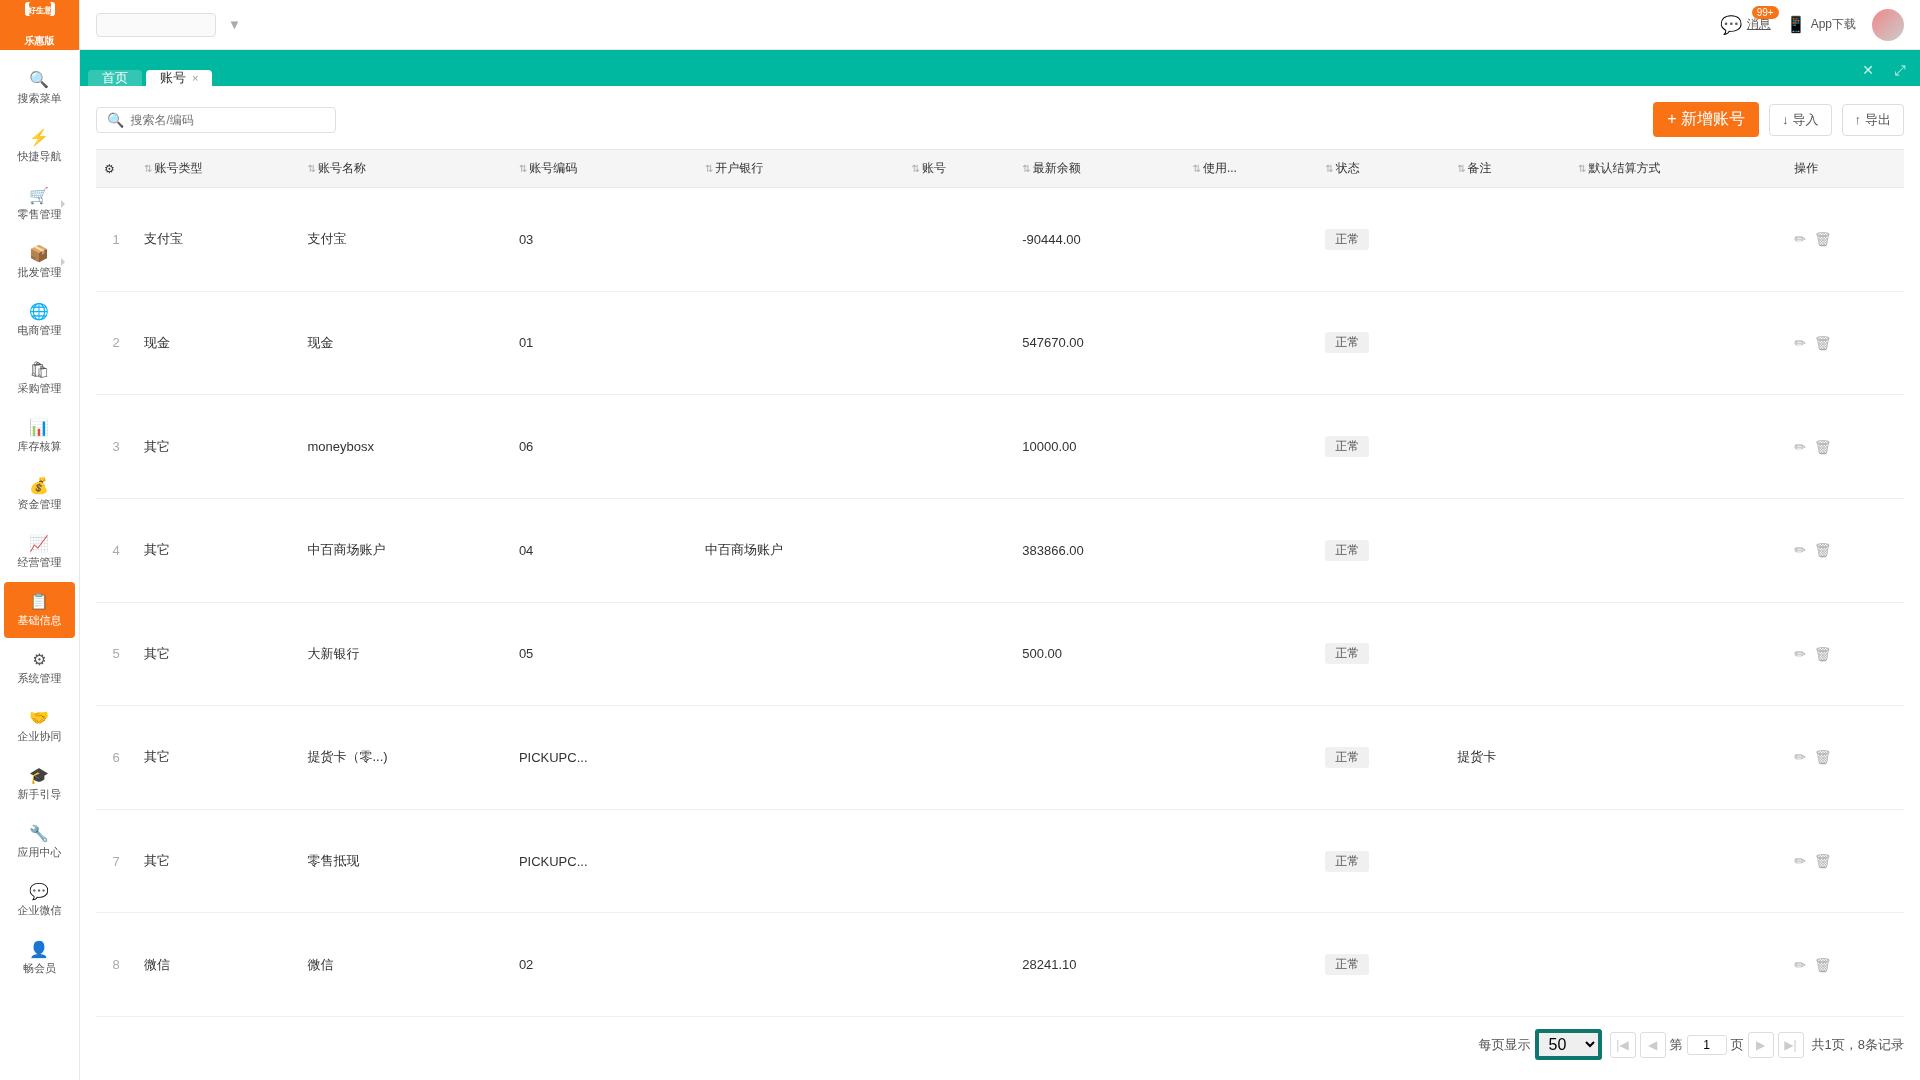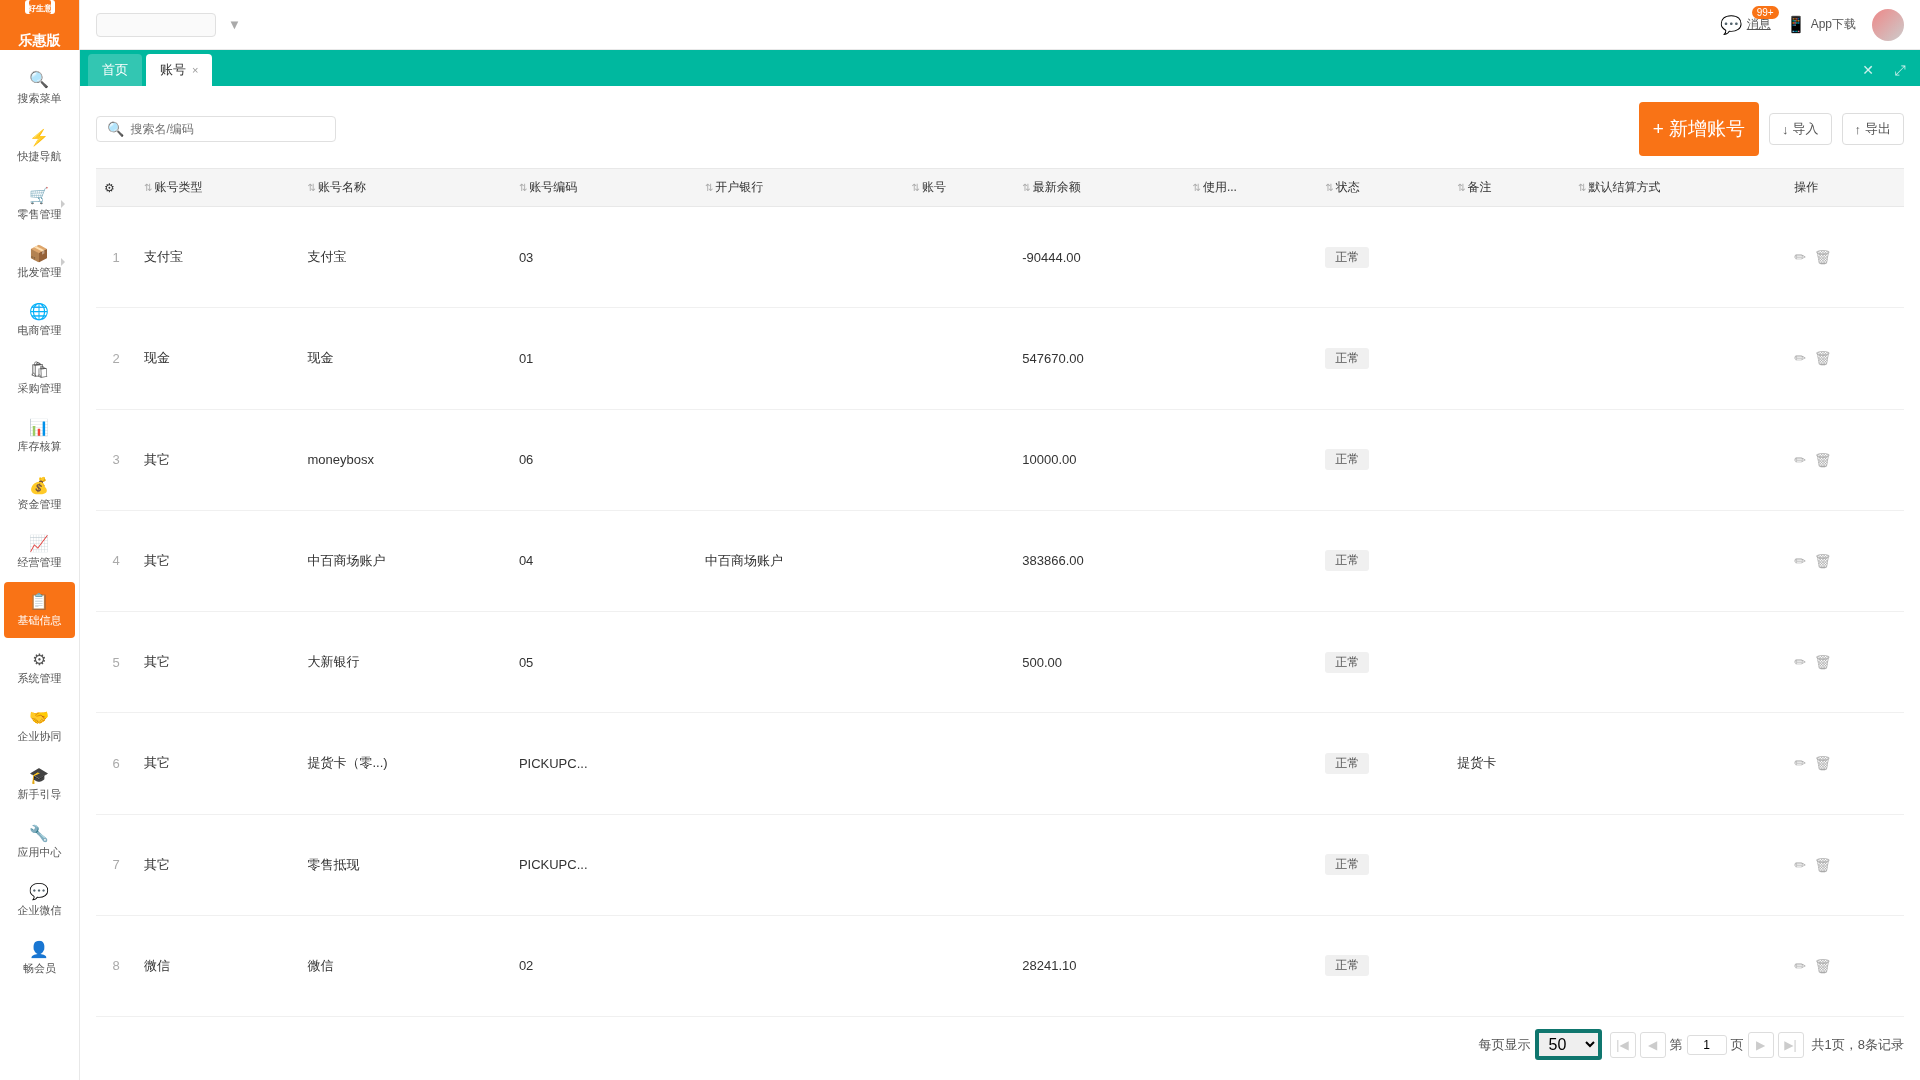--- a/index.html
+++ b/index.html
@@ -30,21 +30,21 @@
       width: 30px;
       height: 16px;
       background: #fff;
       border-radius: 3px;
       margin-bottom: 18px;
       display: flex;
       align-items: flex-start;
       justify-content: center;
     }
     .sidebar-logo .logo-text {
-      font-size: 14px;
+      font-size: 10px;
       color: #fff;
     }
     .sidebar-nav {
       flex: 1;
       overflow-y: auto;
       padding-top: 8px;
     }
     .sidebar-item {
       display: flex;
       flex-direction: column;
@@ -150,21 +150,21 @@
     
     .tabbar {
       height: 36px;
       background: #00b89f;
       display: flex;
       align-items: flex-end;
       padding: 0 8px;
       gap: 4px;
     }
     .tab {
-      height: 32px;
+      height: 16px;
       padding: 0 14px;
       border-radius: 4px 4px 0 0;
       display: flex;
       align-items: center;
       gap: 6px;
       font-size: 13px;
       cursor: pointer;
       color: rgba(255,255,255,0.8);
     }
     .tab.active {
@@ -219,22 +219,22 @@
     .toolbar-actions {
       display: flex;
       align-items: center;
       gap: 10px;
     }
     .btn-add {
       background: #f97316;
       color: white;
       border: none;
       border-radius: 4px;
-      padding: 14px 14px;
-      font-size: 19px;
+      padding: 7px 14px;
+      font-size: 16px;
       cursor: pointer;
       display: flex;
       align-items: center;
       gap: 4px;
     }
     .btn-outline {
       background: #fff;
       color: #555;
       border: 1px solid #ddd;
       border-radius: 4px;

